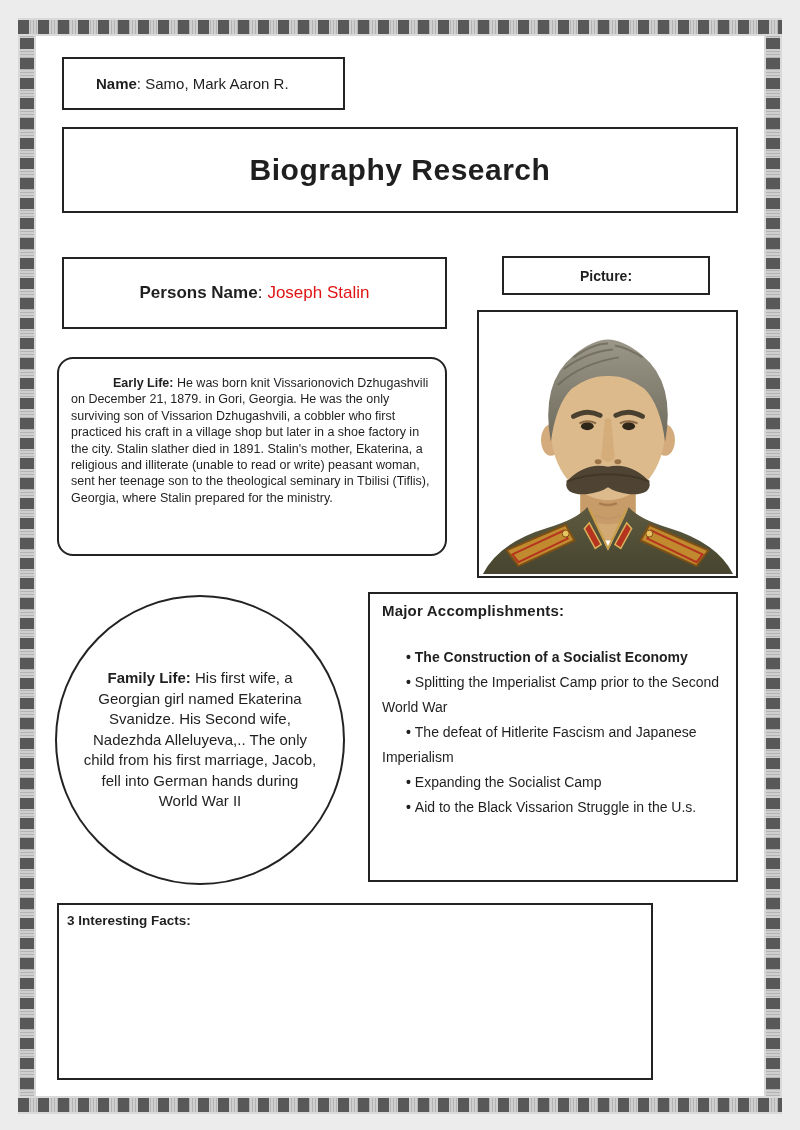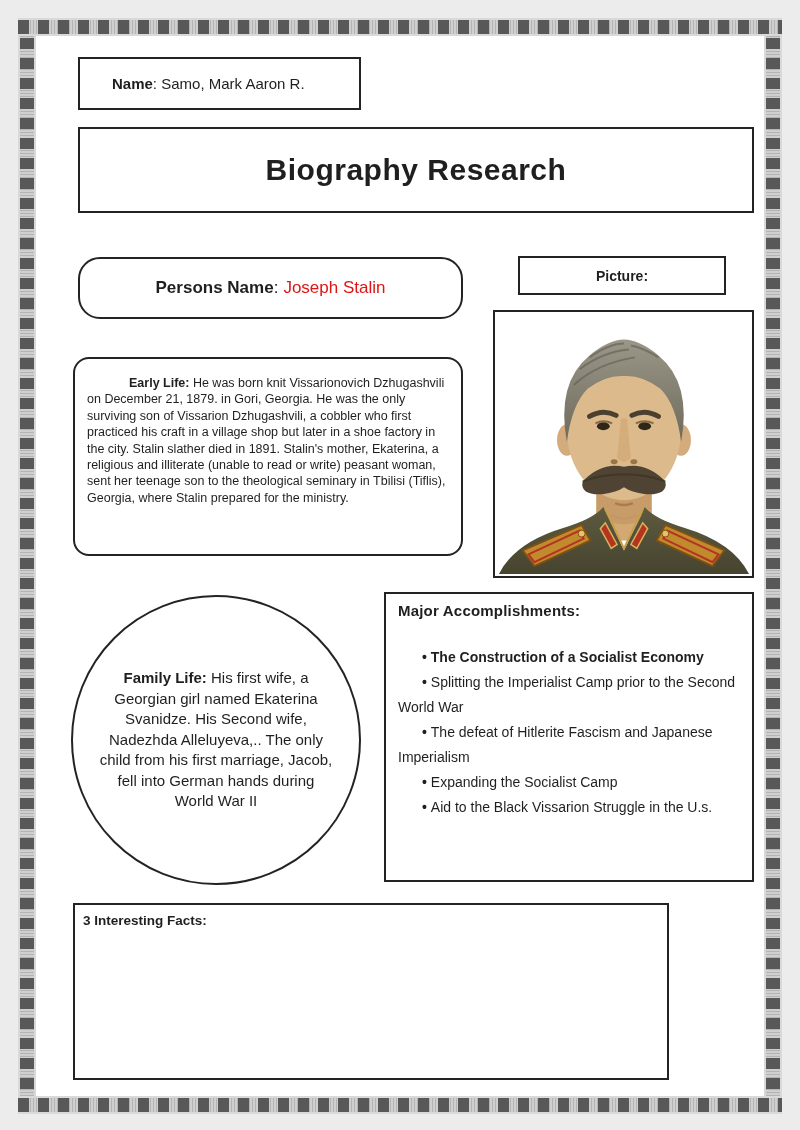--- a/index.html
+++ b/index.html
@@ -24,29 +24,29 @@
       repeating-linear-gradient(180deg, #585858 0 11px, rgba(0,0,0,0) 11px 20px),
       repeating-linear-gradient(180deg, #b4b4b4 0 1px, #cfcfcf 1px 3px);
   }
   .frame-top { top: 18px; }
   .frame-bottom { top: 1096px; }
   .frame-left { left: 18px; }
   .frame-right { left: 764px; }
 
   .paper { position: absolute; left: 36px; top: 36px; width: 728px; height: 1060px; background: #ffffff; }
 
-  .box { position: absolute; border: 2px solid #232323; background: #fff; margin-left: 16px; }
+  .box { position: absolute; border: 2px solid #232323; background: #fff; }
 
   .name-box { left: 62px; top: 57px; width: 283px; height: 53px; display: flex; align-items: center; padding-left: 32px; font-size: 15px; }
   .name-box b { font-weight: 700; }
 
   .title-box { left: 62px; top: 127px; width: 676px; height: 86px; display: flex; align-items: center; justify-content: center; }
   .title-box .title { font-size: 30px; font-weight: 700; letter-spacing: 0.5px; }
 
-  .persons-box { left: 62px; top: 257px; width: 385px; height: 62px; display: flex; align-items: center; justify-content: center; font-size: 17px; border-radius: 22px; }
+  .persons-box { left: 62px; top: 257px; width: 385px; height: 72px; display: flex; align-items: center; justify-content: center; font-size: 17px; }
   .persons-box .lbl { font-weight: 700; }
   .persons-box .val { color: var(--accent-red); margin-left: 5px; }
 
   .picture-label-box { left: 502px; top: 256px; width: 208px; height: 39px; display: flex; align-items: center; justify-content: center; font-weight: 700; font-size: 14px; }
 
   .picture-box { left: 477px; top: 310px; width: 261px; height: 268px; overflow: hidden; }
   .picture-box svg { display: block; width: 100%; height: 100%; }
 
   .early-box { left: 57px; top: 357px; width: 390px; height: 199px; border-radius: 16px; padding: 16px 10px 6px 12px; font-size: 12.5px; line-height: 16.4px; }
   .early-box .lbl { font-weight: 700; padding-left: 42px; }

